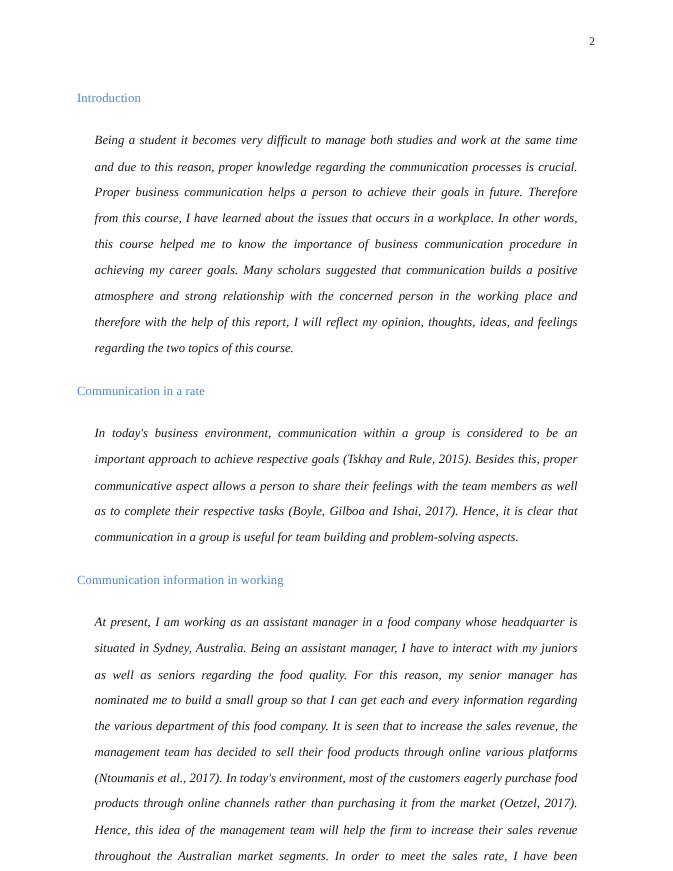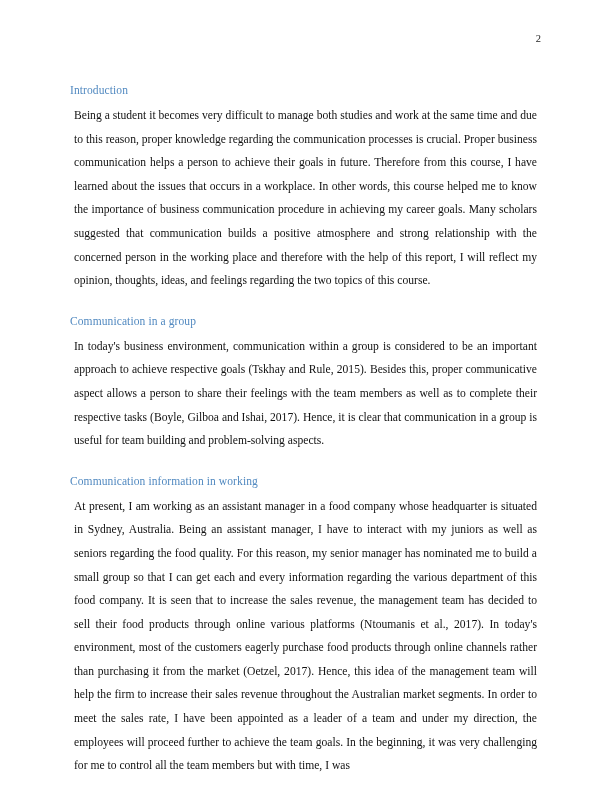--- a/index.html
+++ b/index.html
@@ -47,45 +47,46 @@
   h2.heading {
     margin: 0 0 2px 0;
     font-family: "Liberation Serif", "DejaVu Serif", serif;
     font-size: 11.5px;
     font-weight: normal;
     color: #5189c0;
     line-height: 20px;
     letter-spacing: 0.1px;
   }
   p.body-text {
-    margin: 4px;
+    margin: 16px;
     font-size: 11.6px;
     line-height: 23.6px;
     color: #111111;
     text-align: justify;
     text-justify: inter-word;
     hyphens: none;
+    font-style: italic;
   }
 </style>
 </head>
 <body>
 
 <div class="page">
 
   <div class="page-number">2</div>
 
   <div class="content">
 
     <div class="section">
       <h2 class="heading">Introduction</h2>
       <p class="body-text">Being a student it becomes very difficult to manage both studies and work at the same time and due to this reason, proper knowledge regarding the communication processes is crucial. Proper business communication helps a person to achieve their goals in future. Therefore from this course, I have learned about the issues that occurs in a workplace. In other words, this course helped me to know the importance of business communication procedure in achieving my career goals. Many scholars suggested that communication builds a positive atmosphere and strong relationship with the concerned person in the working place and therefore with the help of this report, I will reflect my opinion, thoughts, ideas, and feelings regarding the two topics of this course.</p>
     </div>
 
     <div class="section">
-      <h2 class="heading">Communication in a group</h2>
+      <h2 class="heading">Communication in a rate</h2>
       <p class="body-text">In today's business environment, communication within a group is considered to be an important approach to achieve respective goals (Tskhay and Rule, 2015). Besides this, proper communicative aspect allows a person to share their feelings with the team members as well as to complete their respective tasks (Boyle, Gilboa and Ishai, 2017). Hence, it is clear that communication in a group is useful for team building and problem-solving aspects.</p>
     </div>
 
     <div class="section">
       <h2 class="heading">Communication information in working</h2>
       <p class="body-text">At present, I am working as an assistant manager in a food company whose headquarter is situated in Sydney, Australia. Being an assistant manager, I have to interact with my juniors as well as seniors regarding the food quality. For this reason, my senior manager has nominated me to build a small group so that I can get each and every information regarding the various department of this food company. It is seen that to increase the sales revenue, the management team has decided to sell their food products through online various platforms (Ntoumanis et al., 2017). In today's environment, most of the customers eagerly purchase food products through online channels rather than purchasing it from the market (Oetzel, 2017). Hence, this idea of the management team will help the firm to increase their sales revenue throughout the Australian market segments. In order to meet the sales rate, I have been appointed as a leader of a team and under my direction, the employees will proceed further to achieve the team goals. In the beginning, it was very challenging for me to control all the team members but with time, I was</p>
     </div>
 
   </div>
 </div>

